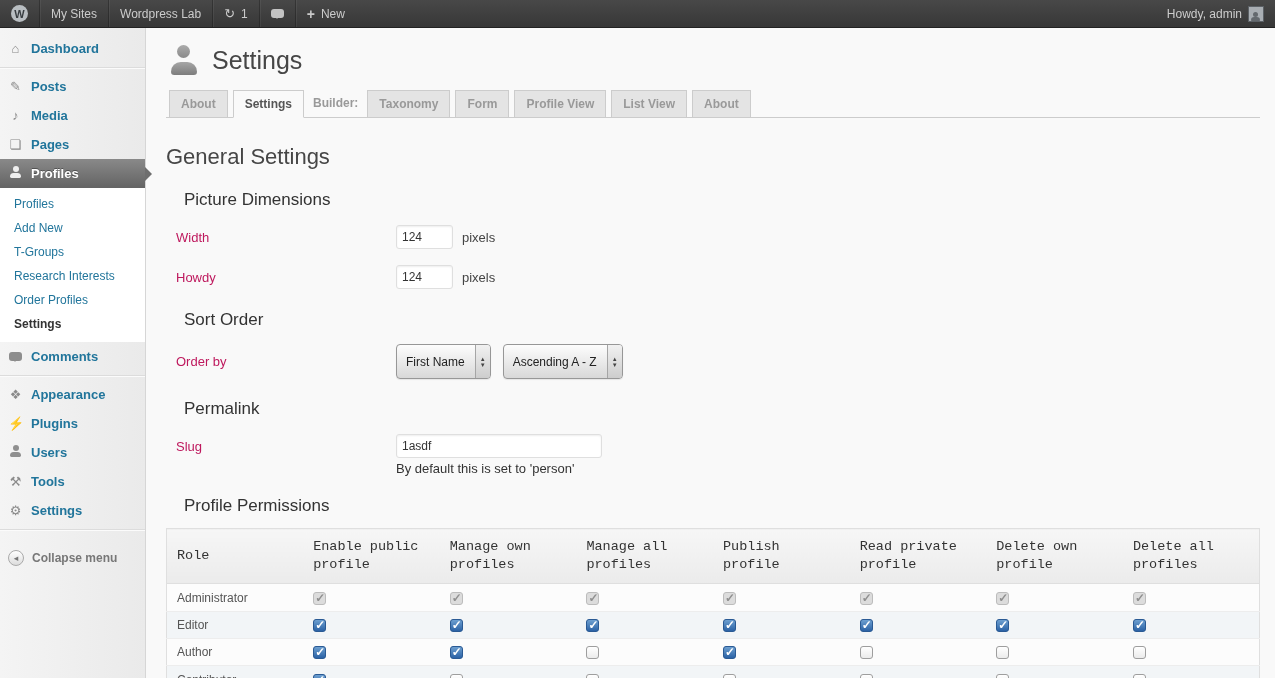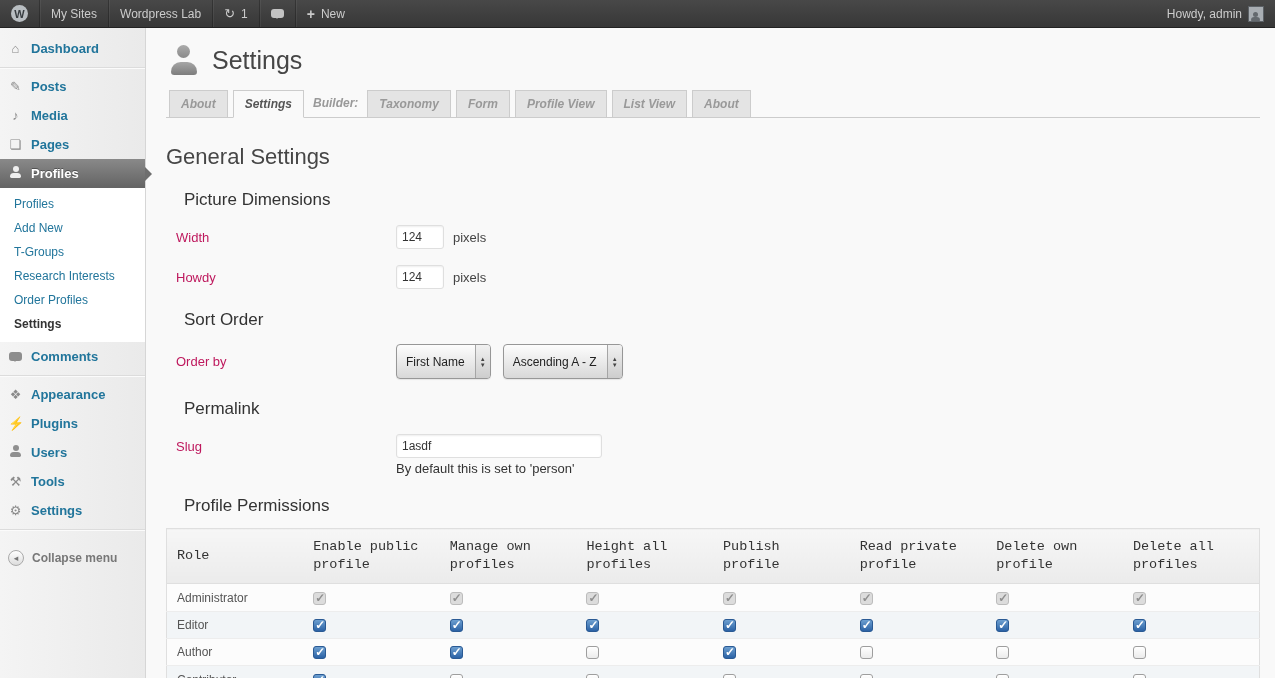--- a/index.html
+++ b/index.html
@@ -71,35 +71,35 @@
   .submenu-item.current { color:#333; font-weight:bold; }
   .collapse-row { display:flex; align-items:center; gap:8px; color:#777; font-weight:bold;
     font-size:12px; padding:8px; margin-top:12px; cursor:pointer; }
   .collapse-icon { width:16px; height:16px; border-radius:50%; border:1px solid #aaa;
     background:linear-gradient(#fff,#dcdcdc); color:#777; display:flex; align-items:center;
     justify-content:center; font-size:9px; line-height:1; font-weight:normal; }
 
   
   .page-title-row { display:flex; align-items:center; gap:12px; margin:4px 0 14px 2px; height:32px; }
   .page-title { font-size:25px; font-weight:normal; color:#464646; margin:0; }
-  .nav-tabs { display:flex; align-items:flex-end; gap:5px; border-bottom:1px solid #ccc; padding-left:3px;font-style:italic; }
+  .nav-tabs { display:flex; align-items:flex-end; gap:5px; border-bottom:1px solid #ccc; padding-left:3px; }
   .nav-tab { display:inline-block; padding:6px 11px; border:1px solid #ccc; background:#e4e4e4;
     color:#999; font-size:12px; font-weight:bold; margin-bottom:-1px; cursor:pointer; text-decoration:none; }
   .nav-tab.active { background:#f9f9f9; color:#555; border-bottom-color:#f9f9f9; }
   .tab-text { display:inline-block; padding:6px 4px 7px; color:#999; font-size:12px; font-weight:bold; }
 
   .section-title { font-size:22px; font-weight:normal; color:#464646; margin:26px 0 0 0; }
   h3.sub { font-size:17px; font-weight:normal; color:#333; margin:20px 0 12px 18px; }
 
   
   .form-row { display:flex; align-items:center; margin:14px 0 14px 10px; min-height:26px; }
   .form-label { width:220px; color:#be185d; flex-shrink:0; }
   .ti { border:1px solid #dfdfdf; border-radius:3px; padding:4px 5px; font-family:"Liberation Sans",sans-serif;
     font-size:12px; color:#333; background:#fff; box-shadow:inset 0 1px 2px rgba(0,0,0,0.07); }
-  .small-input { width:48px; }
+  .small-input { width:57px; }
   .slug-input { width:206px; }
   .unit { margin-left:9px; color:#444; }
   .desc { margin:-6px 0 0 230px; color:#333; font-size:13px; }
 
   .mac-select { display:inline-flex; align-items:stretch; border:1px solid #979797; border-radius:4px;
     background:linear-gradient(#fdfdfd,#d8d8d8); font-size:12px; color:#222; cursor:pointer;
     overflow:hidden; height:35px; box-shadow:0 1px 1px rgba(0,0,0,0.08); }
   .ms-text { padding:0 10px 0 9px; display:flex; align-items:center; white-space:nowrap; }
   .ms-arrows { display:flex; flex-direction:column; justify-content:center; padding:0 4px;
     border-left:1px solid #a5a5a5; background:linear-gradient(#f1f1f1,#cdcdcd); color:#444; }
@@ -287,21 +287,21 @@
     </div>
     <div class="desc">By default this is set to 'person'</div>
 
     <h3 class="sub">Profile Permissions</h3>
     <table class="perm-table">
       <thead>
         <tr>
             <th>Role</th>
             <th>Enable public profile</th>
             <th>Manage own profiles</th>
-            <th>Height all profiles</th>
+            <th>Manage all profiles</th>
             <th>Publish profile</th>
             <th>Read private profile</th>
             <th>Delete own profile</th>
             <th>Delete all profiles</th>
           </tr>
       </thead>
       <tbody>
           <tr>
             <td>Administrator</td>
             <td><span class="cb checked disabled"></span></td>

